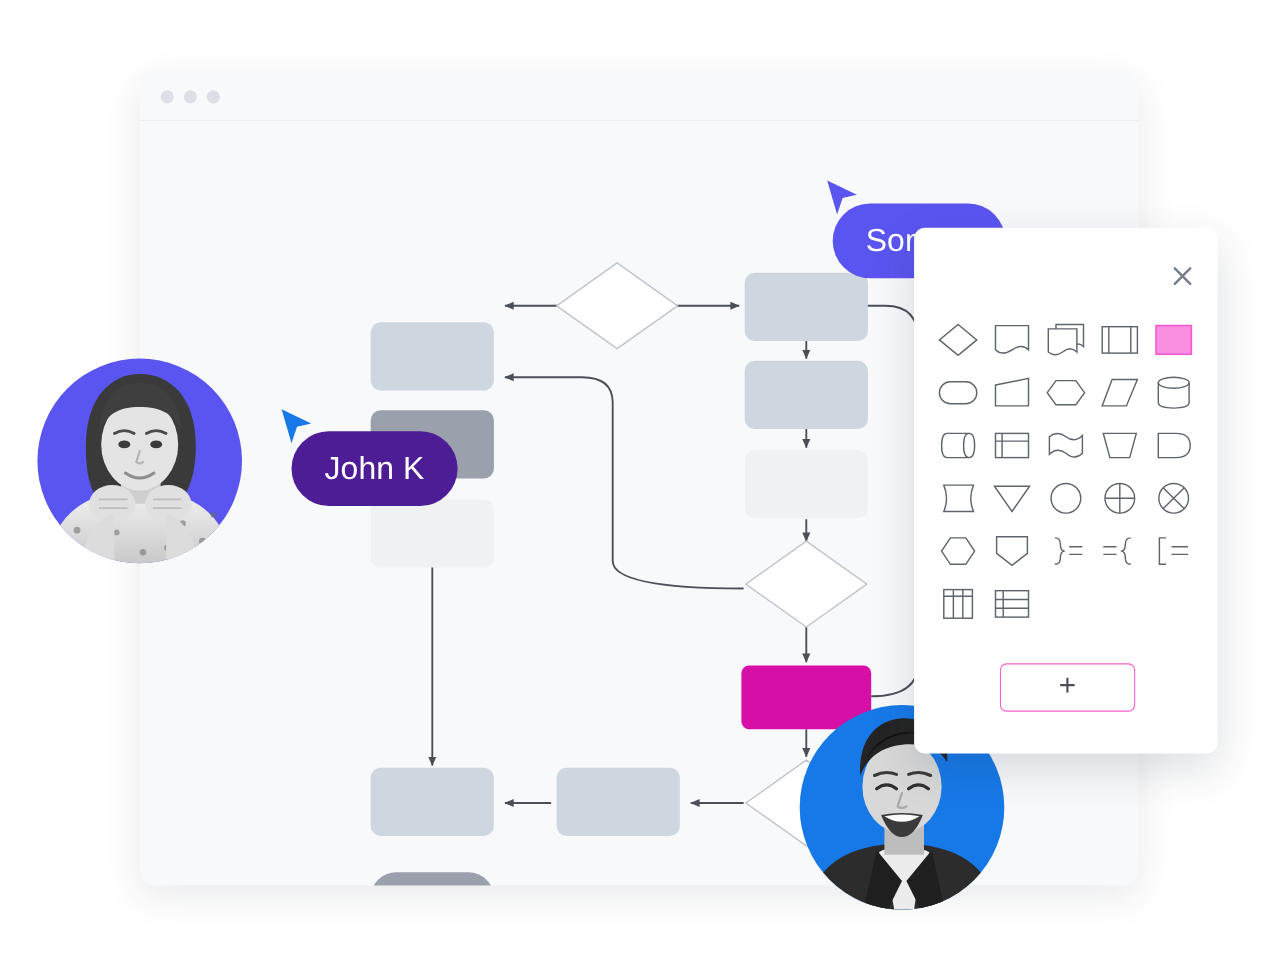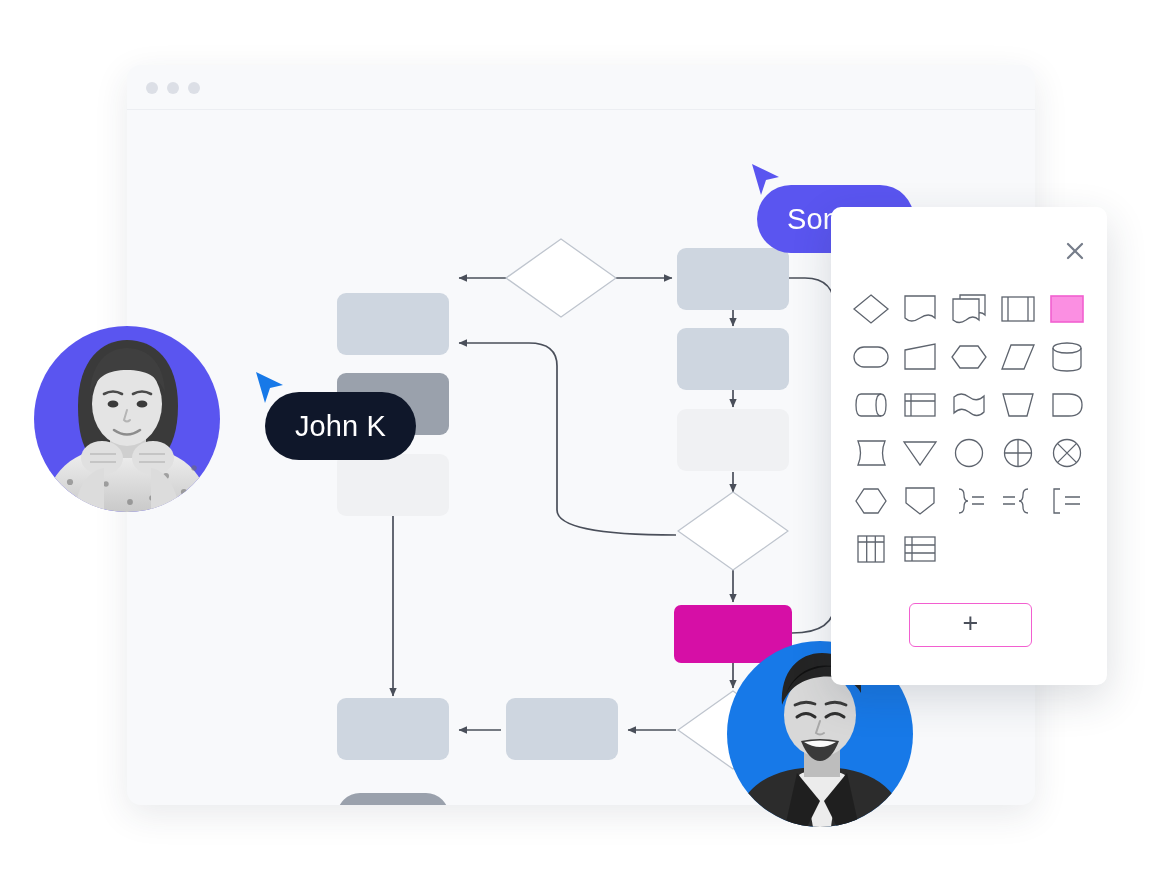--- a/index.html
+++ b/index.html
@@ -79,21 +79,21 @@
     font-weight: 500;
     letter-spacing: 0.1px;
     white-space: nowrap;
     padding: 0 30px;
     height: 68px;
     box-sizing: border-box;
   }
   #badge-john {
     left: 265px;
     top: 392px;
-    background: #0f172a;
+    background: #4c1d95;
   }
   #badge-sonia {
     left: 757px;
     top: 185px;
     background: #5a55f0;
   }
   .cursor-arrow {
     position: absolute;
     width: 34px;
     height: 36px;

